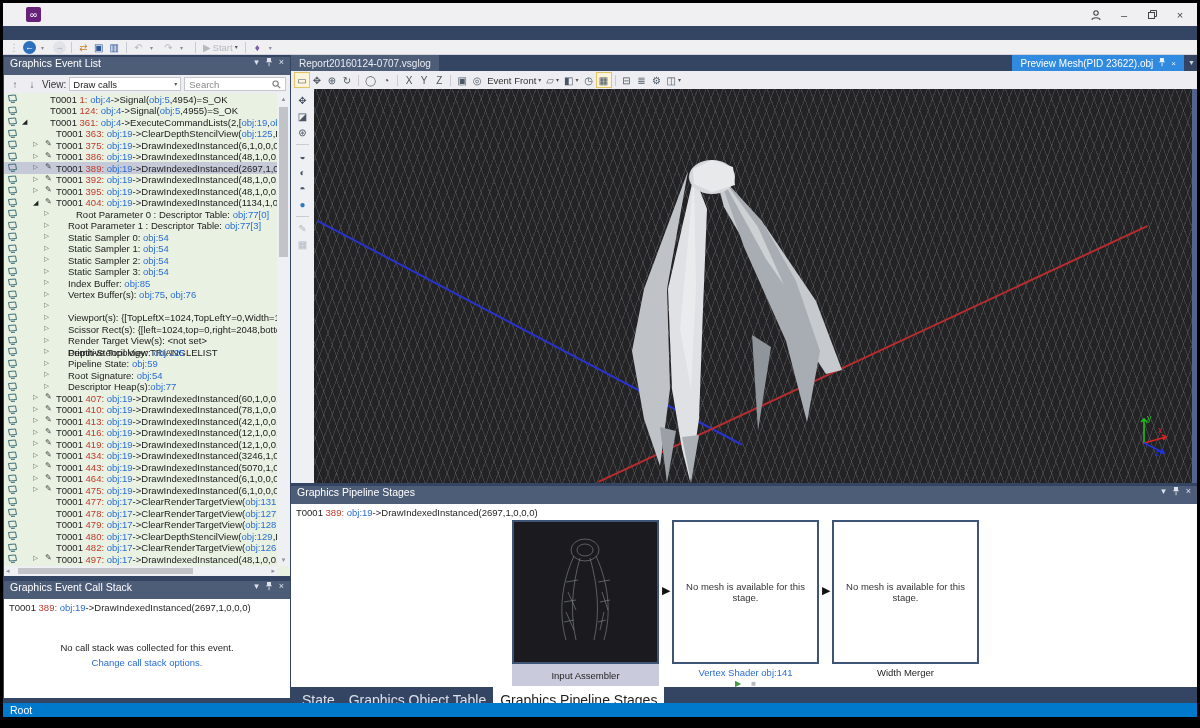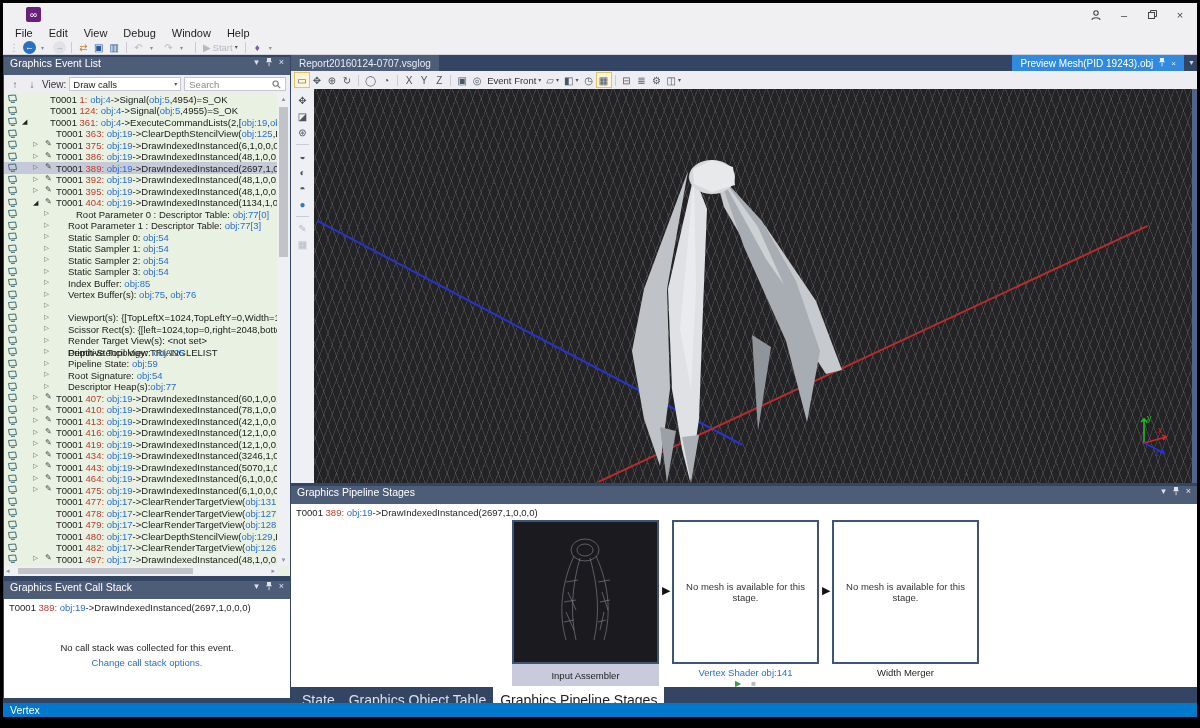--- a/index.html
+++ b/index.html
@@ -137,28 +137,20 @@
       <span class="wb">
         <svg width="11" height="11" viewBox="0 0 11 11">
             <rect x="1.5" y="3.5" width="6" height="6" fill="none" stroke="#444"></rect>
             <path d="M3.5 3.5 v-2 h6 v6 h-2" fill="none" stroke="#444"></path>
           </svg>
       </span>
       <span class="wb">×</span>
     </div>
   </div>
 
-  <div id="menubar">
-      <span class="mitem">File</span>
-      <span class="mitem">Edit</span>
-      <span class="mitem">View</span>
-      <span class="mitem">Debug</span>
-      <span class="mitem">Window</span>
-      <span class="mitem">Help</span>
-    </div>
   <div id="maintb">
       <span class="tbtn dis">
         <span>⋮</span>
       </span>
       <span class="tbtn chip-blue">
         <span>←</span>
       </span>
       <span class="tbtn">
         <span class="caret2">▾</span>
       </span>
@@ -604,21 +596,21 @@
     </div>
   </div>
 
   <div id="docarea">
     <div id="tabbar">
       <span id="taboverflow">▼</span>
     <div class="dtab" style="left: 0px;">
           <span>Report20160124-0707.vsglog</span>
         </div>
         <div class="dtab active">
-          <span>Preview Mesh(PID 19243).obj</span>
+          <span>Preview Mesh(PID 23622).obj</span>
           <span class="ti pin"><svg width="8" height="10" viewBox="0 0 8 10">
               <path d="M2 1 h4 v3 l1.2 1.2 H0.8 L2 4 Z" fill="currentColor"></path>
               <rect x="3.6" y="5.6" width="0.9" height="3.6" fill="currentColor"></rect>
             </svg></span>
           <span class="ti">×</span>
         </div>
       </div>
     <div id="dtoolbar">
         <span class="tbtn act">
           <span>▭</span>
@@ -803,15 +795,15 @@
       <div id="om-label">Width Merger</div>
     </div>
     <div id="pipetabs">
         <div class="ptab">State</div>
         <div class="ptab">Graphics Object Table</div>
         <div class="ptab active">Graphics Pipeline Stages</div>
       </div>
   </div>
 
   <div id="status">
-    <span>Vertex</span>
+    <span>Root</span>
   </div>
 </div>
 
 </body></html>

